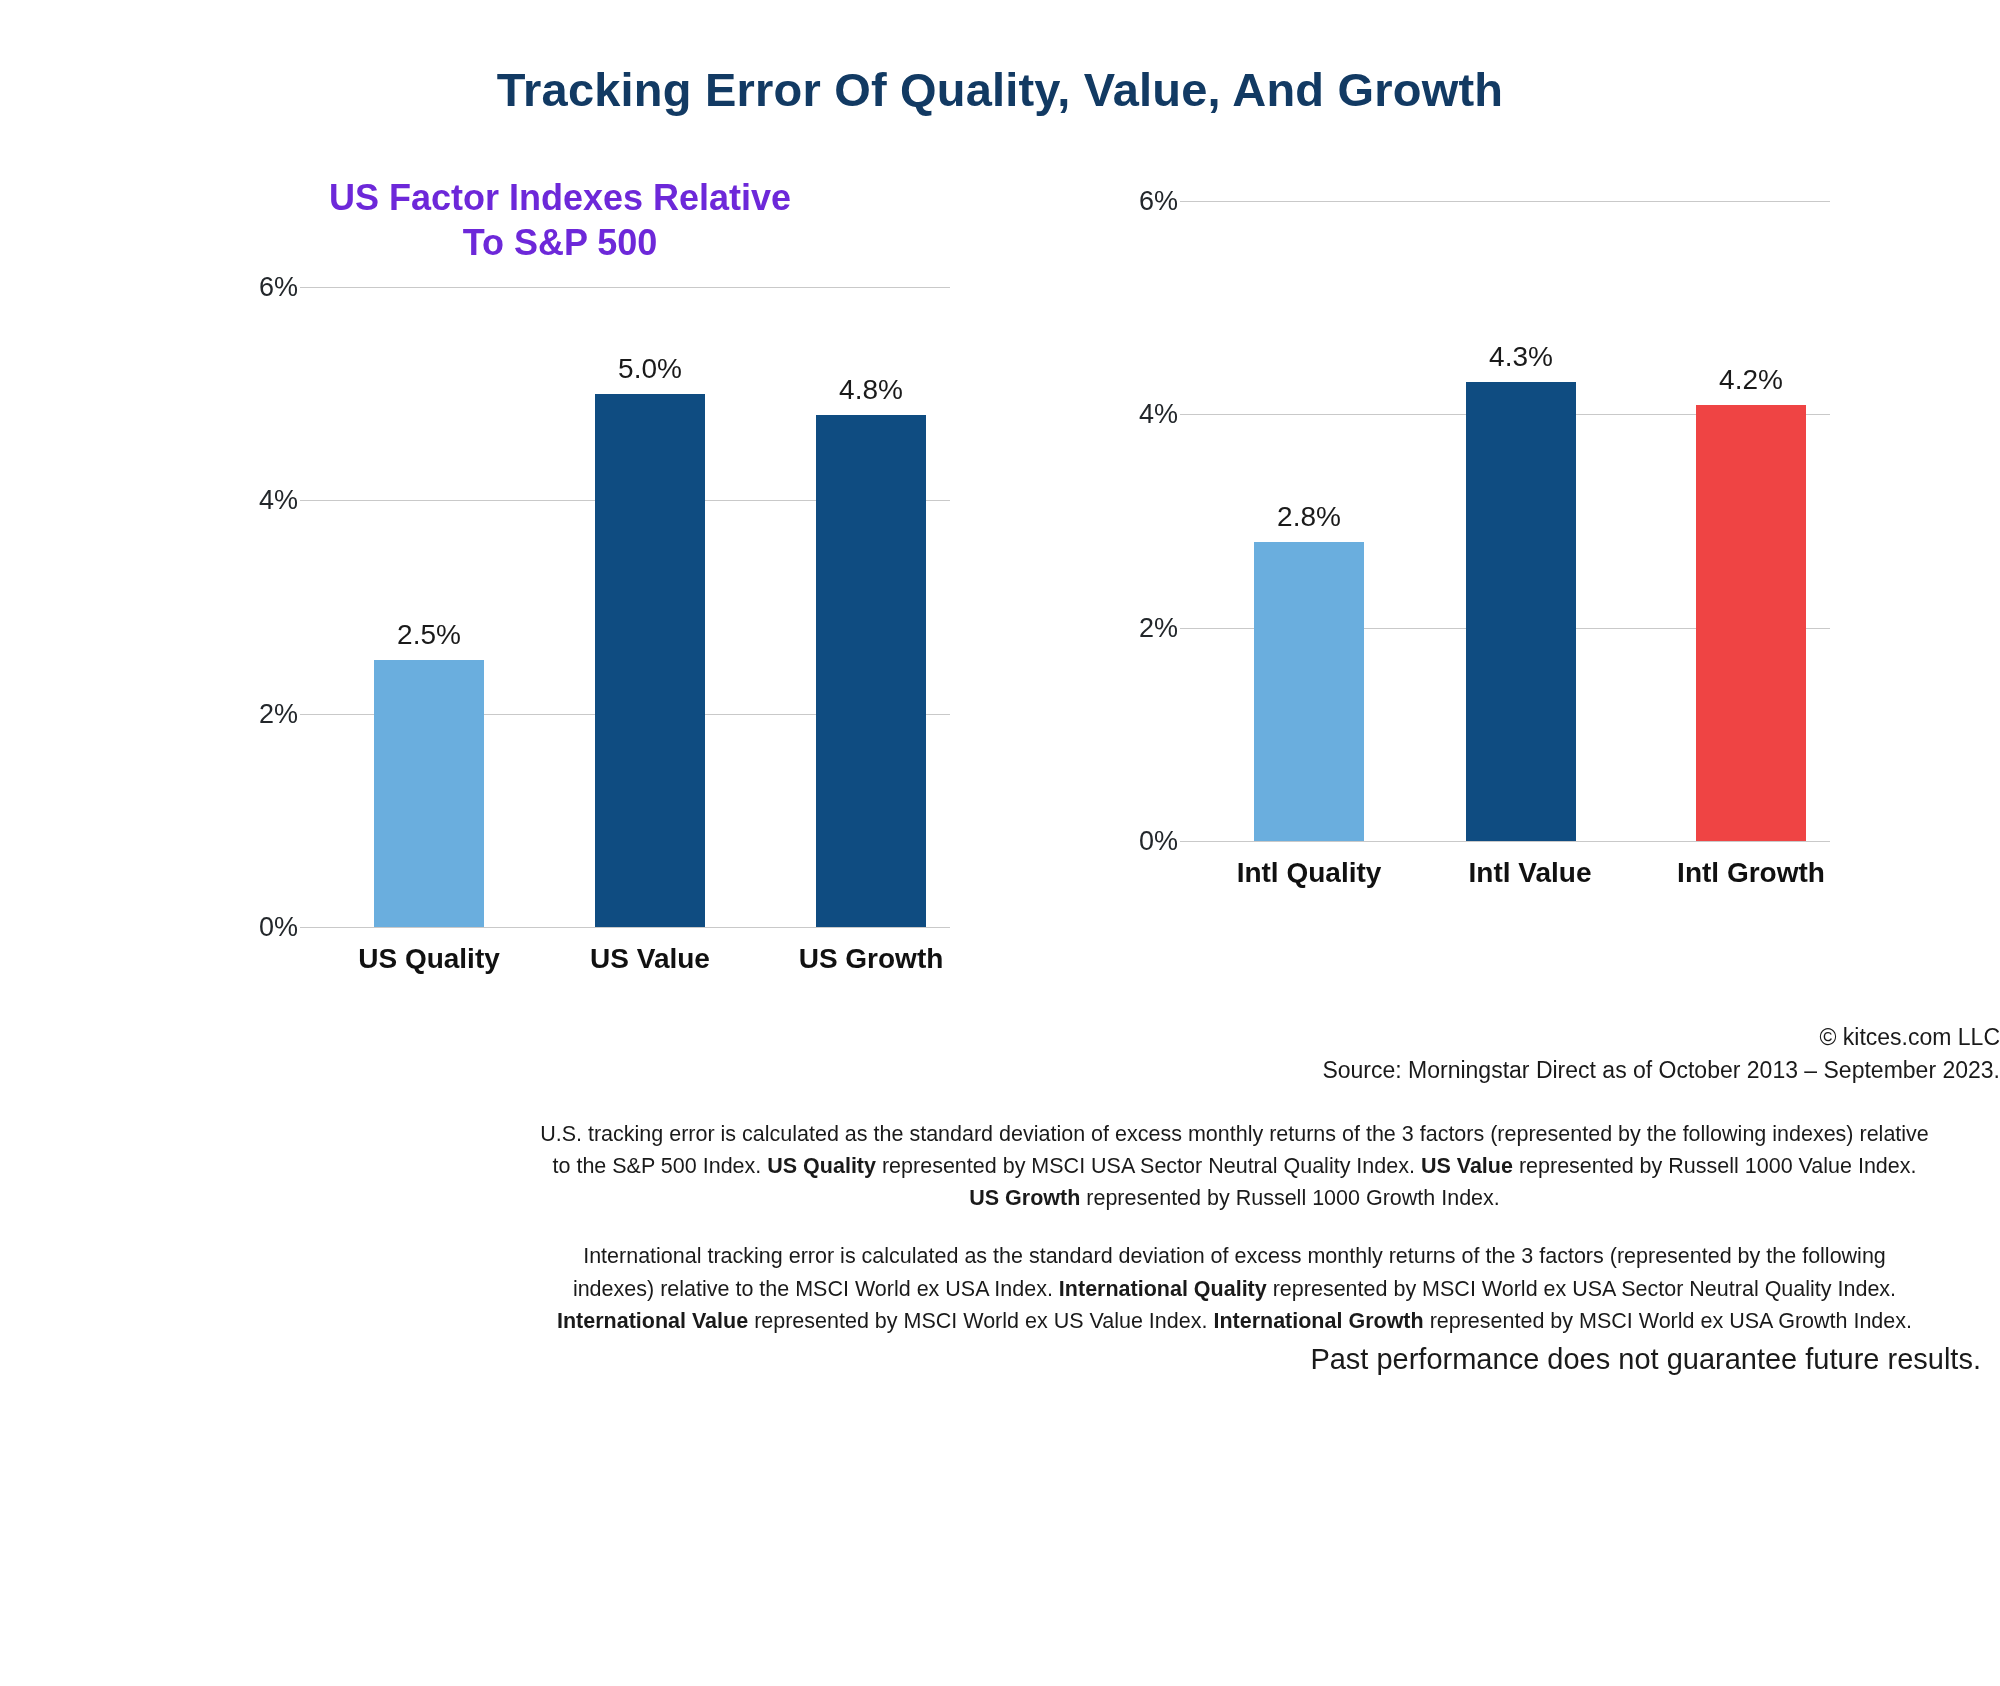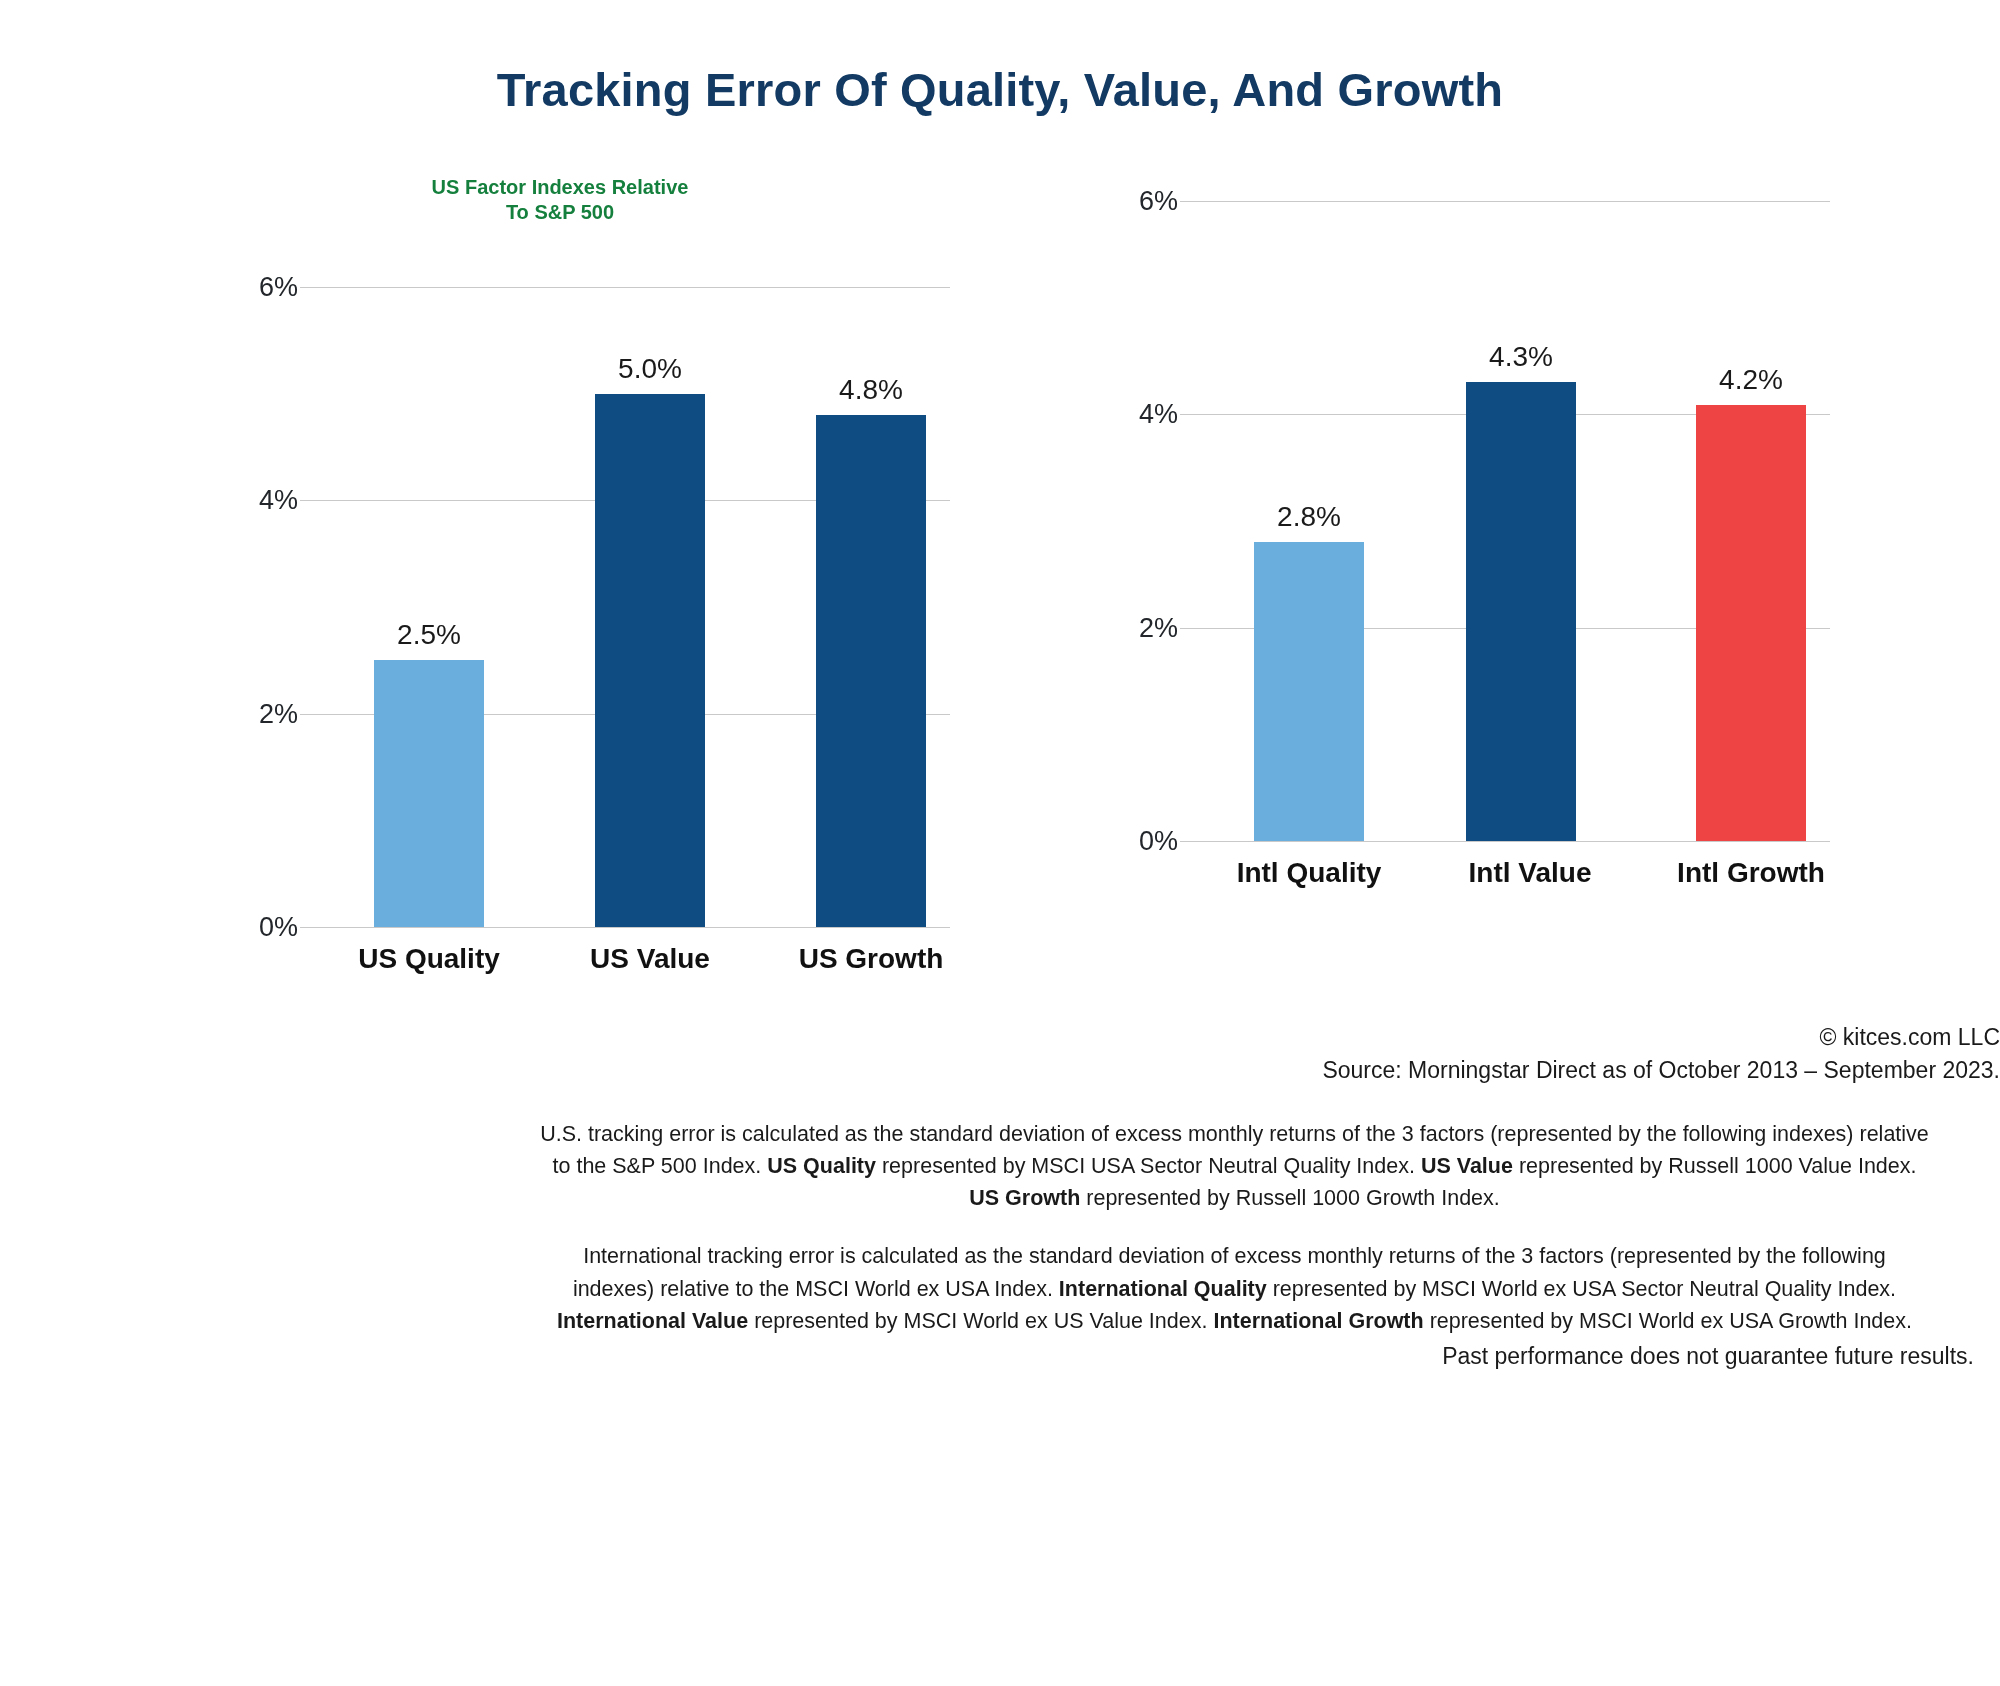--- a/index.html
+++ b/index.html
@@ -35,23 +35,23 @@
     flex-direction: row;
     justify-content: center;
     margin-top: 58px;
   }
   .chart-block {
     width: 880px;
     position: relative;
   }
   .chart-title {
     text-align: center;
-    font-size: 20px;
+    font-size: 36px;
     font-weight: bold;
-    color: #15803d;
+    color: #6d28d9;
     line-height: 1.25;
     height: 86px;
   }
   .plot-area {
     position: relative;
     height: 640px;
     margin-top: 26px;
     margin-left: 120px;
     margin-right: 50px;
   }
@@ -131,23 +131,23 @@
     line-height: 1.5;
   }
   .notes p {
     margin: 0 0 26px 0;
   }
   .notes p:last-child {
     margin-bottom: 0;
   }
   .disclaimer {
     margin-top: 6px;
-    padding-right: 26px;
+    padding-right: 19px;
     text-align: right;
-    font-size: 23px;
+    font-size: 29px;
     color: #1a1a1a;
   }
   b { font-weight: bold; }
 </style>
 </head>
 <body>
 
 <div class="page">
 
   <div class="main-title">Tracking Error Of Quality, Value, And Growth</div>

